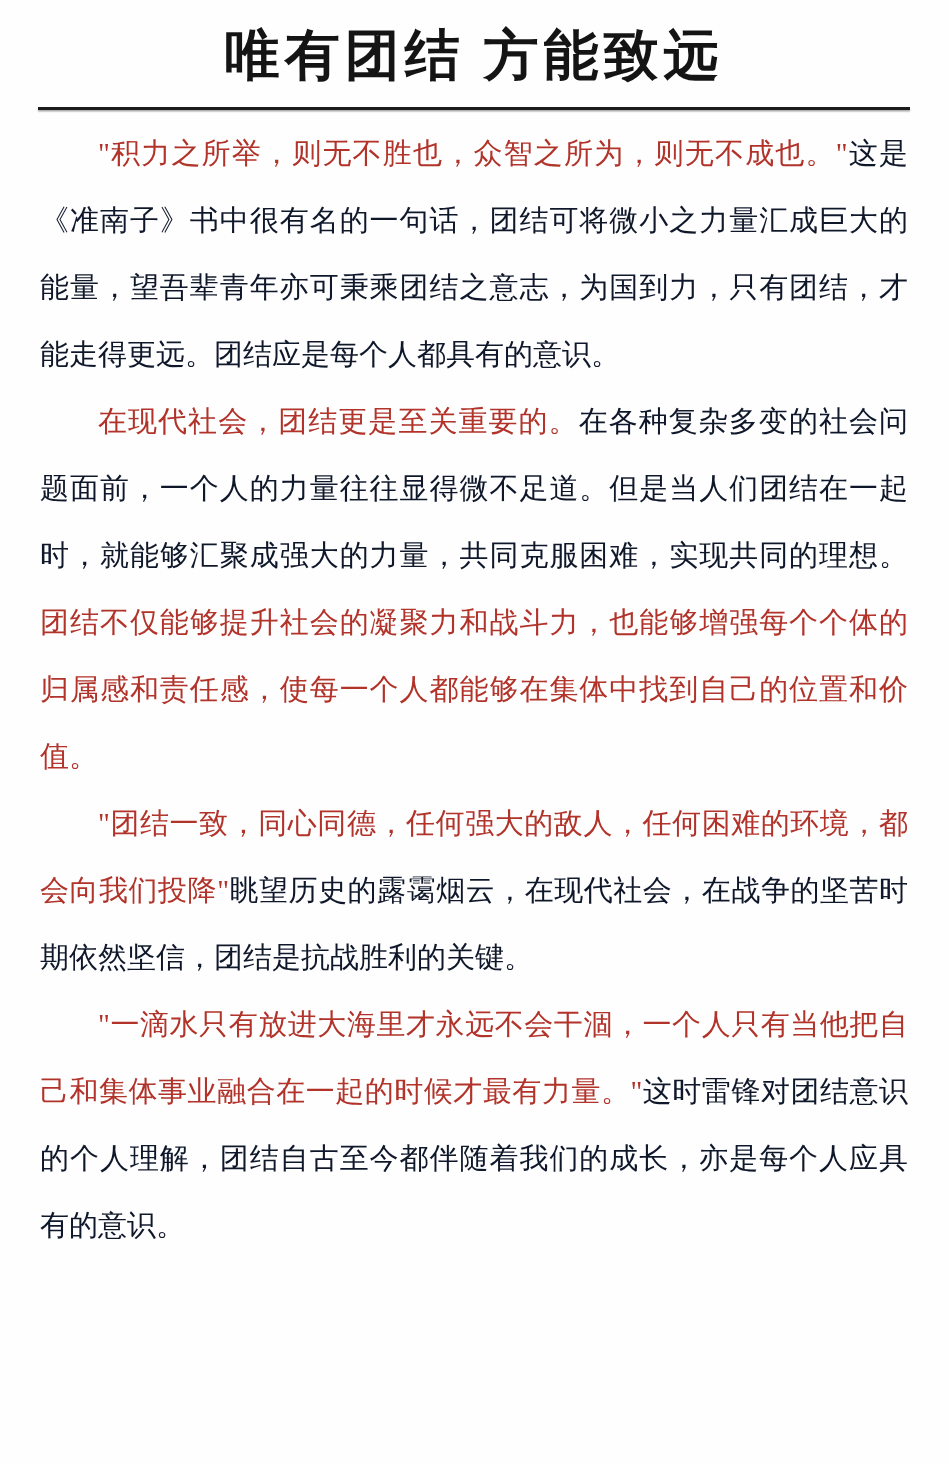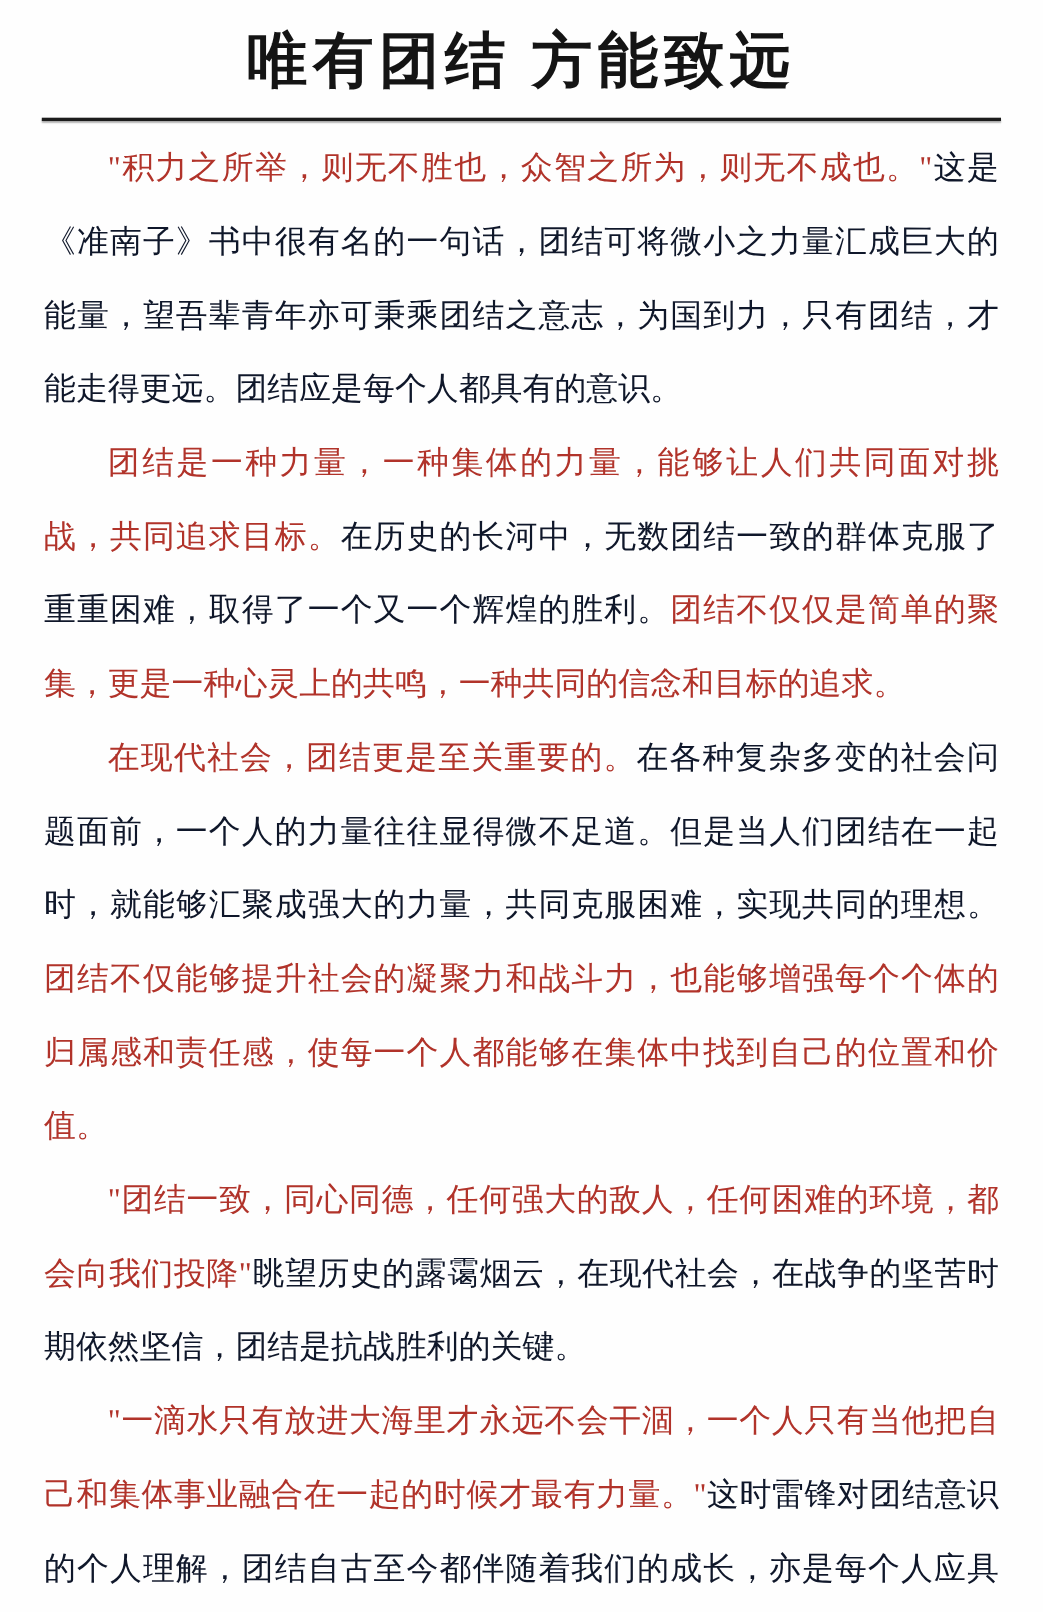--- a/index.html
+++ b/index.html
@@ -49,18 +49,17 @@
 </head>
 <body>
 
 <div class="page">
   <h1 class="title">唯有团结 方能致远</h1>
 
   <div class="divider"></div>
 
   <div class="essay-body" id="essay-body">
       <p><span class="seg-red">"积力之所举，则无不胜也，众智之所为，则无不成也。"</span><span class="seg-black">这是《准南子》书中很有名的一句话，团结可将微小之力量汇成巨大的能量，望吾辈青年亦可秉乘团结之意志，为国到力，只有团结，才能走得更远。团结应是每个人都具有的意识。</span></p>
-      <p><span class="seg-red">团结是一种力量，一种集体的力量，能够让人们共同面对挑战，共同追求目标。</span><span class="seg-black">在历史的长河中，无数团结一致的群体克服了重重困难，取得了一个又一个辉煌的胜利。</span><span class="seg-red">团结不仅仅是简单的聚集，更是一种心灵上的共鸣，一种共同的信念和目标的追求。</span></p>
       <p><span class="seg-red">在现代社会，团结更是至关重要的。</span><span class="seg-black">在各种复杂多变的社会问题面前，一个人的力量往往显得微不足道。但是当人们团结在一起时，就能够汇聚成强大的力量，共同克服困难，实现共同的理想。</span><span class="seg-red">团结不仅能够提升社会的凝聚力和战斗力，也能够增强每个个体的归属感和责任感，使每一个人都能够在集体中找到自己的位置和价值。</span></p>
       <p><span class="seg-red">"团结一致，同心同德，任何强大的敌人，任何困难的环境，都会向我们投降"</span><span class="seg-black">眺望历史的露霭烟云，在现代社会，在战争的坚苦时期依然坚信，团结是抗战胜利的关键。</span></p>
       <p><span class="seg-red">"一滴水只有放进大海里才永远不会干涸，一个人只有当他把自己和集体事业融合在一起的时候才最有力量。"</span><span class="seg-black">这时雷锋对团结意识的个人理解，团结自古至今都伴随着我们的成长，亦是每个人应具有的意识。</span></p>
     </div>
 </div>
 
 </body></html>

